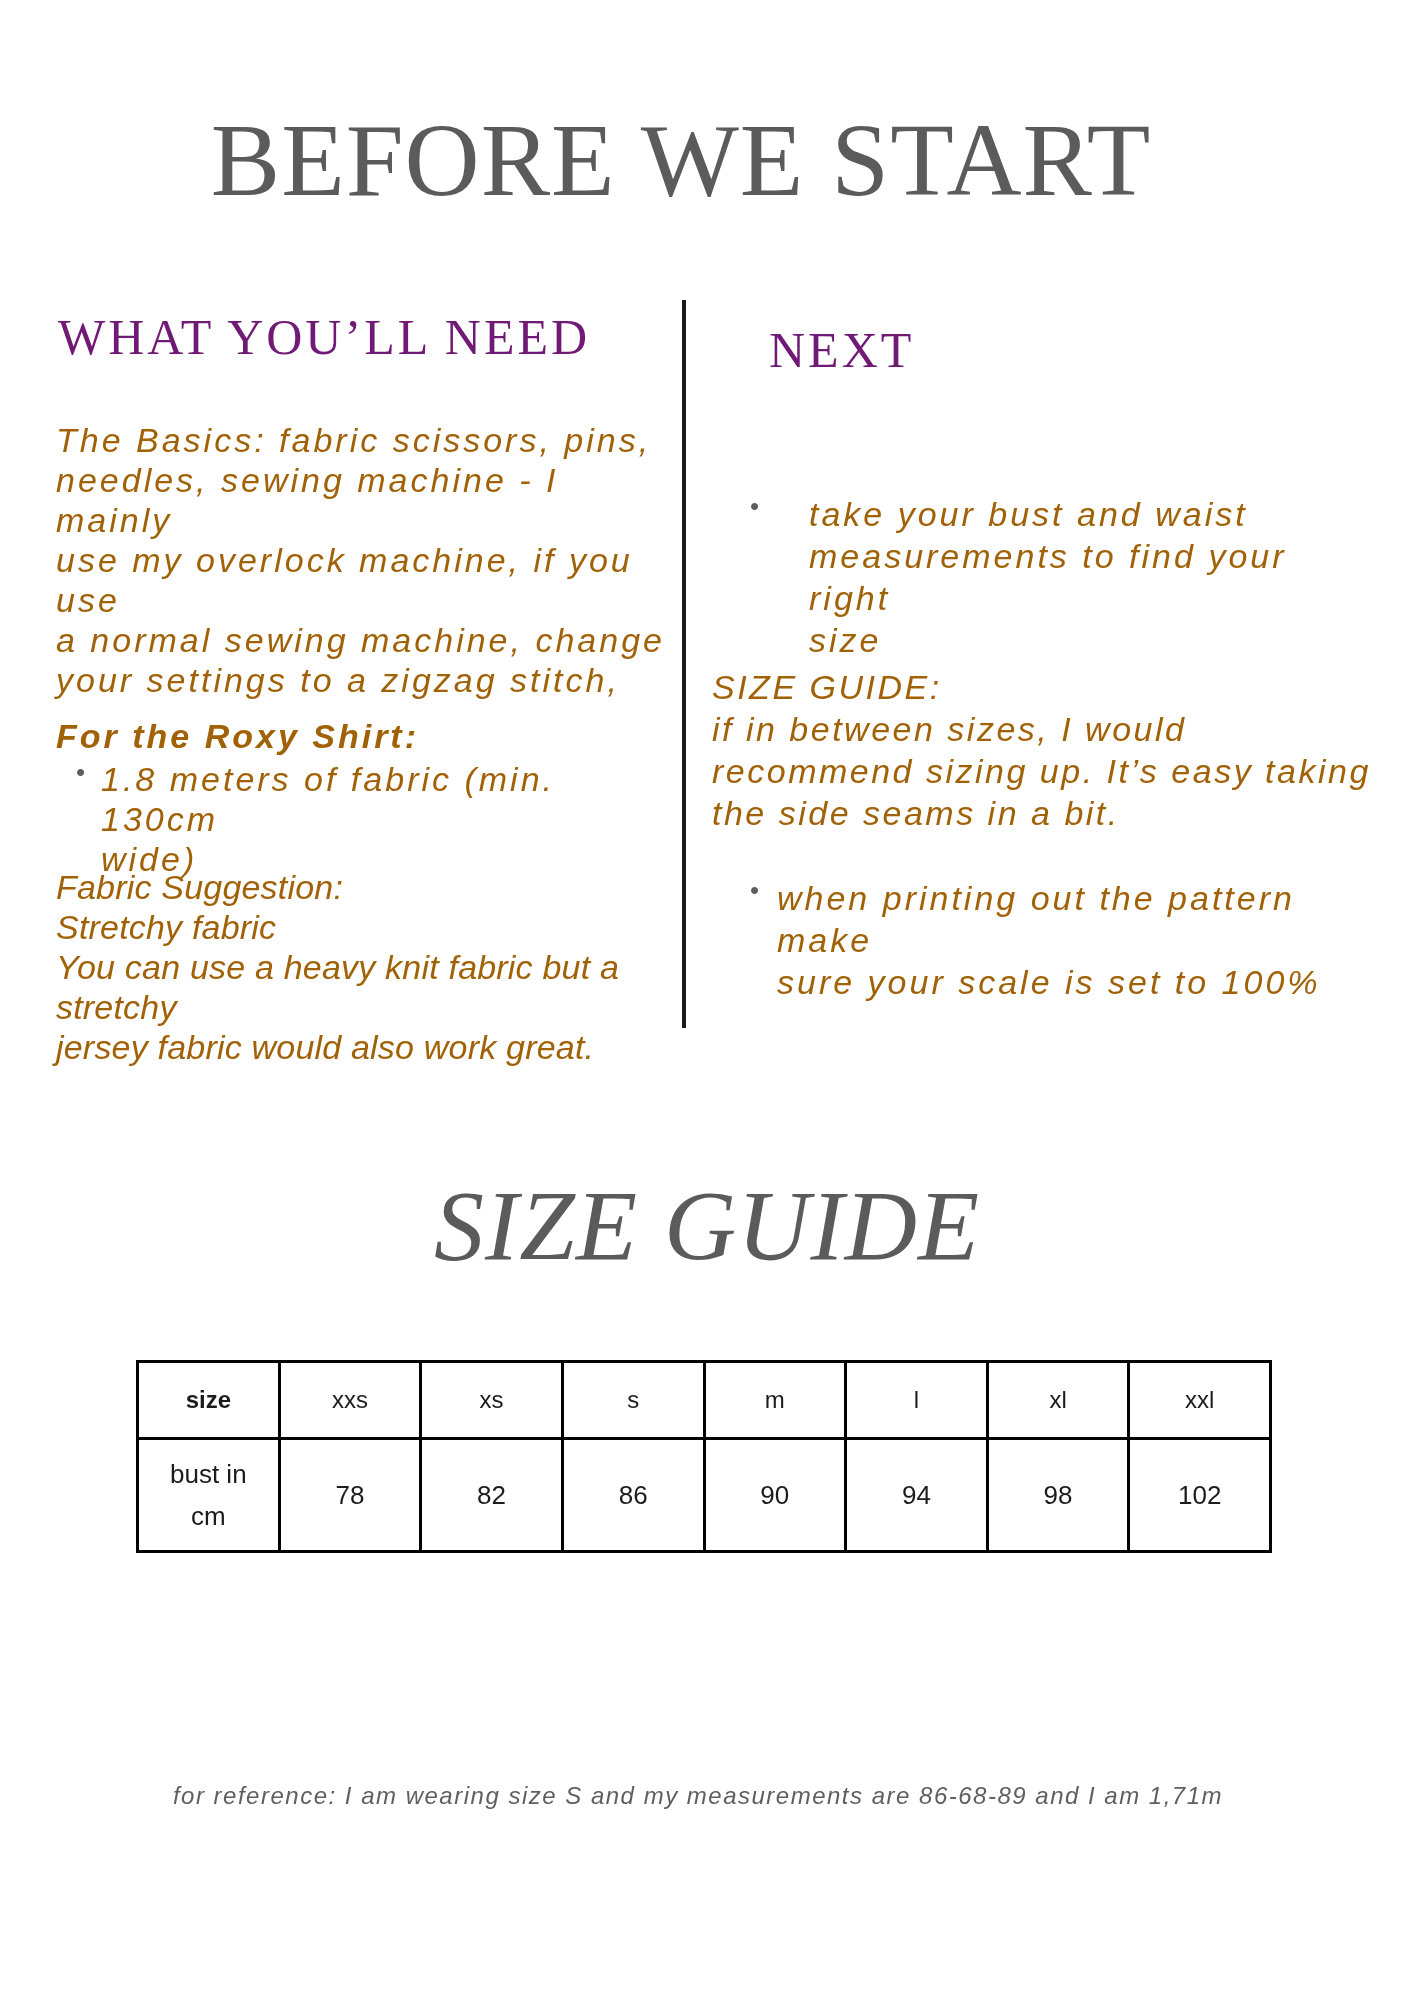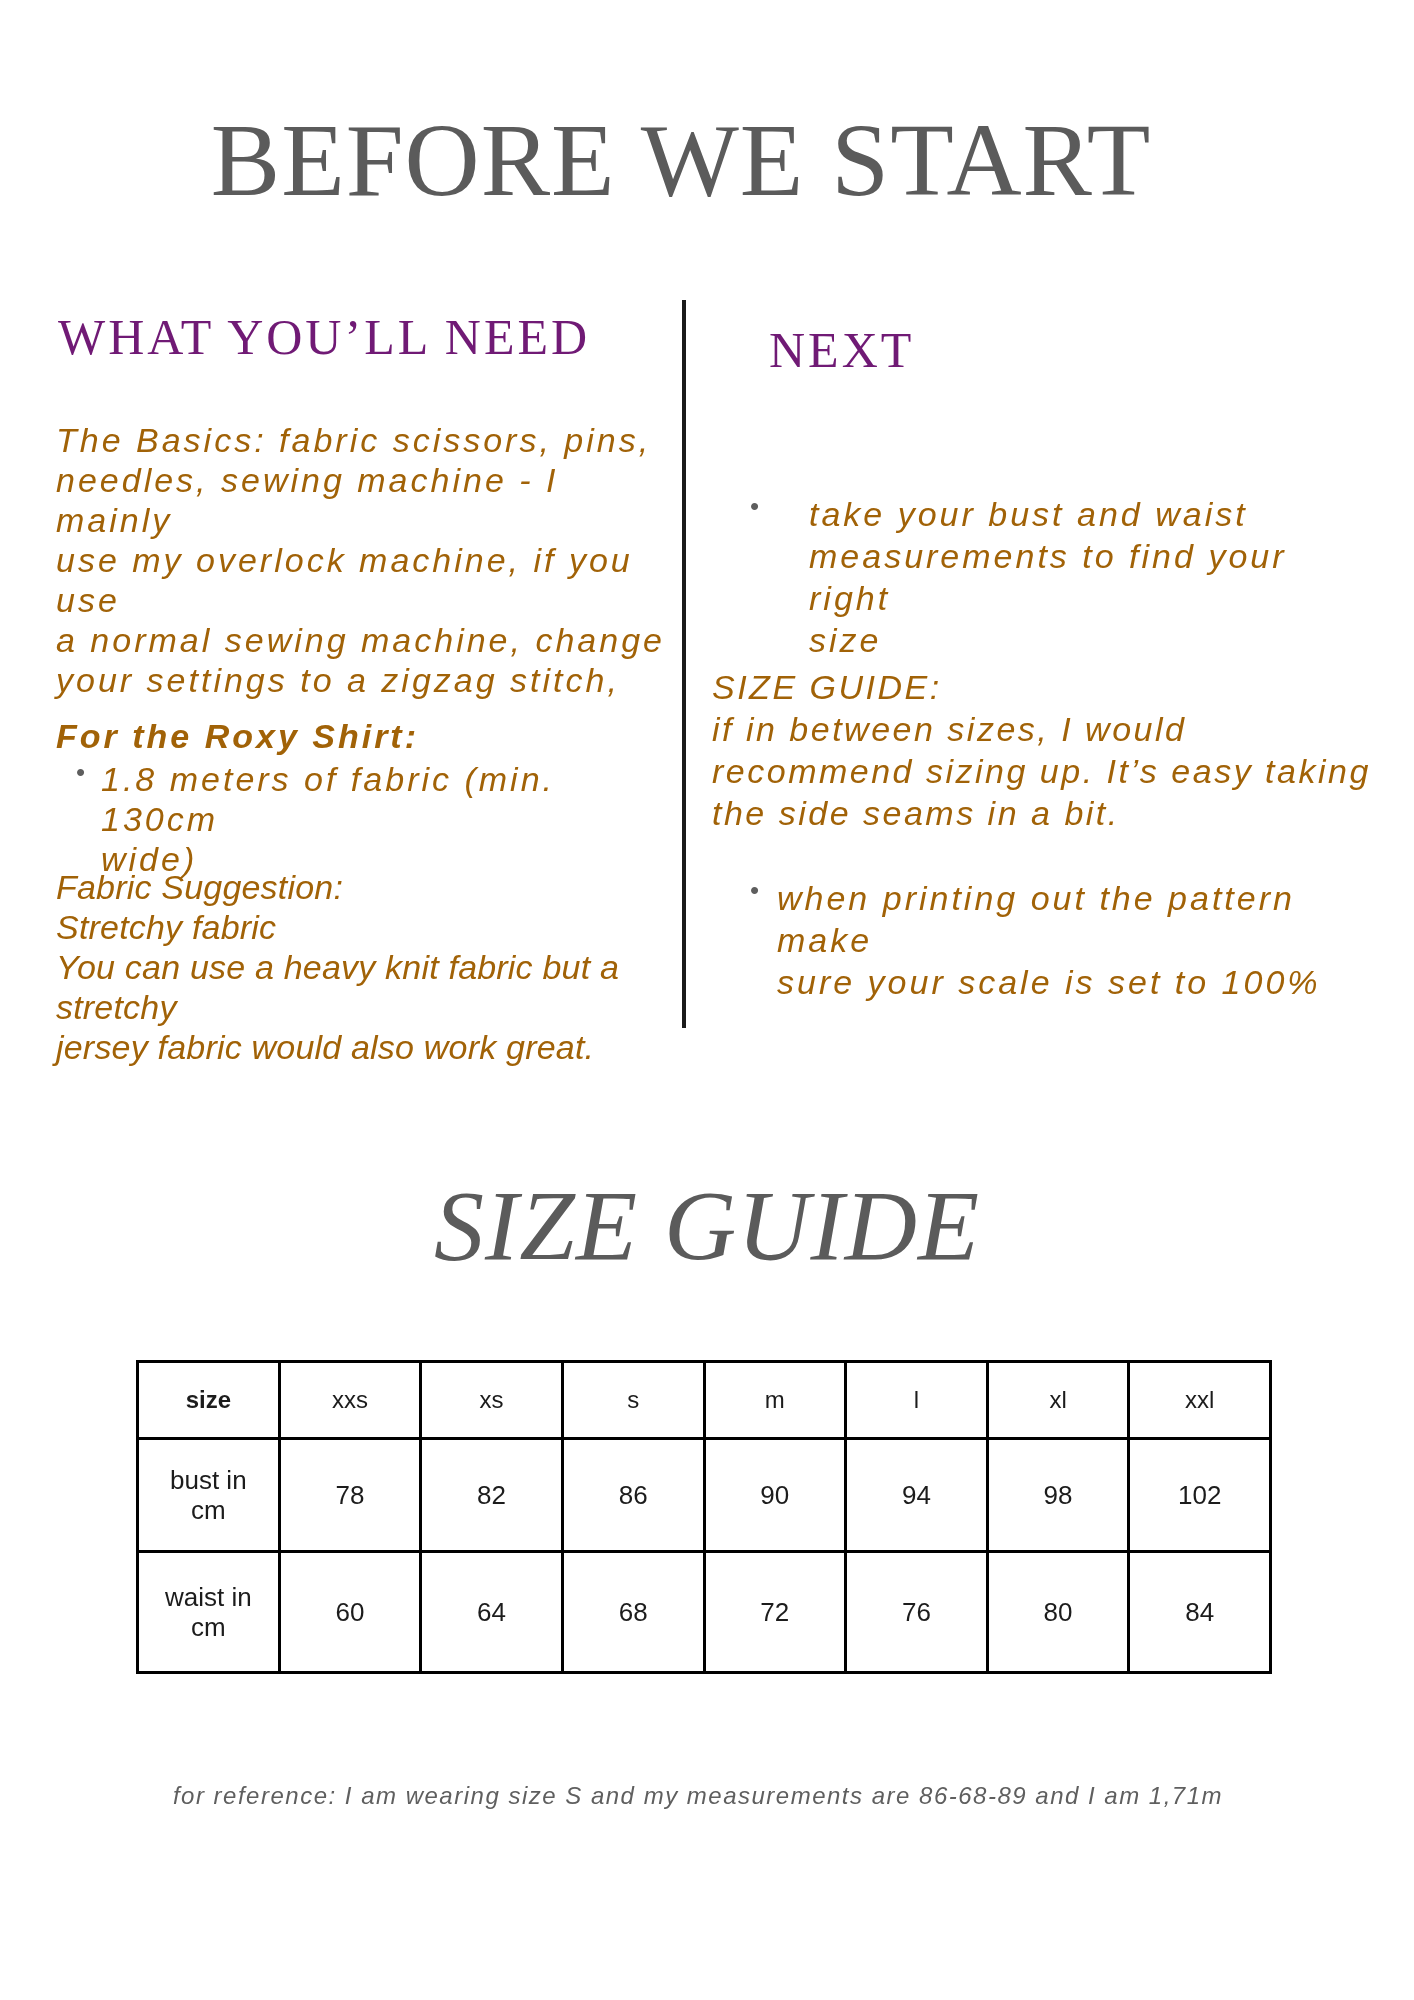--- a/index.html
+++ b/index.html
@@ -74,21 +74,21 @@
     vertical-align:middle;
     font-family:"Liberation Sans",sans-serif;
     color:#1c1c1c;
     font-weight:normal;
     padding:0;
   }
   table.size-table tr.hdr td{height:74px;font-size:24px;}
   table.size-table tr.hdr td.first{font-weight:bold;}
   table.size-table tr.r1 td{height:110px;font-size:26px;}
   table.size-table tr.r2 td{height:118px;font-size:26px;}
-  table.size-table td.rowlabel{font-size:24px;line-height:30px;white-space:pre-line;margin-top:27px;}
+  table.size-table td.rowlabel{font-size:24px;line-height:42px;white-space:pre-line;margin-top:27px;}
 
   .footnote{
     font-family:"Liberation Sans",sans-serif;
     font-style:italic;
     font-size:24px;
     letter-spacing:1.5px;
     color:#5f5f5f;
     text-align:center;
     white-space:nowrap;
   }
@@ -167,29 +167,18 @@
       <td class="rowlabel">bust in
 cm</td>
       <td>78</td>
       <td>82</td>
       <td>86</td>
       <td>90</td>
       <td>94</td>
       <td>98</td>
       <td>102</td>
     </tr>
-    <tr class="r2">
-      <td class="rowlabel">waist in
-cm</td>
-      <td>60</td>
-      <td>64</td>
-      <td>68</td>
-      <td>72</td>
-      <td>76</td>
-      <td>80</td>
-      <td>84</td>
-    </tr>
   </tbody>
     </table>
 
   <div class="abs footnote" style="left:0;right:0;top:1782px;transform:translateX(-9px);">for reference: I am wearing size S and my measurements are 86-68-89 and I am 1,71m</div>
 
 </div>
 
 </body></html>

